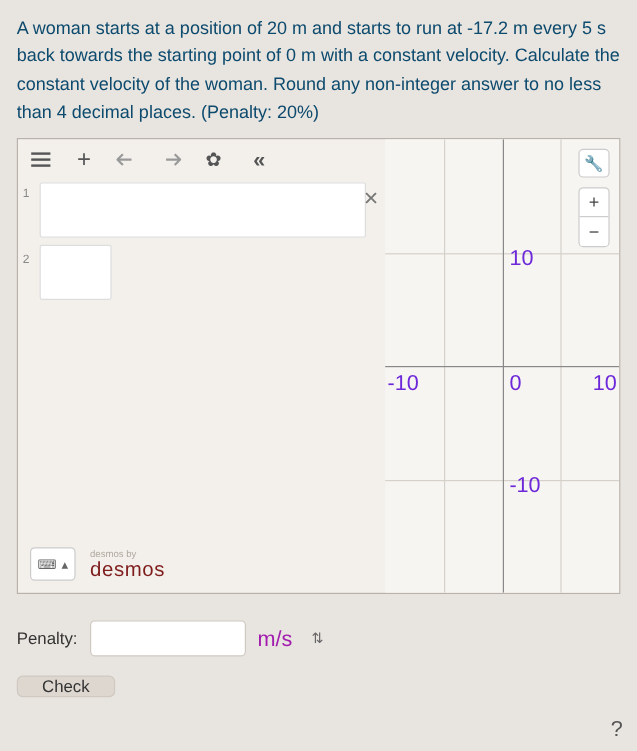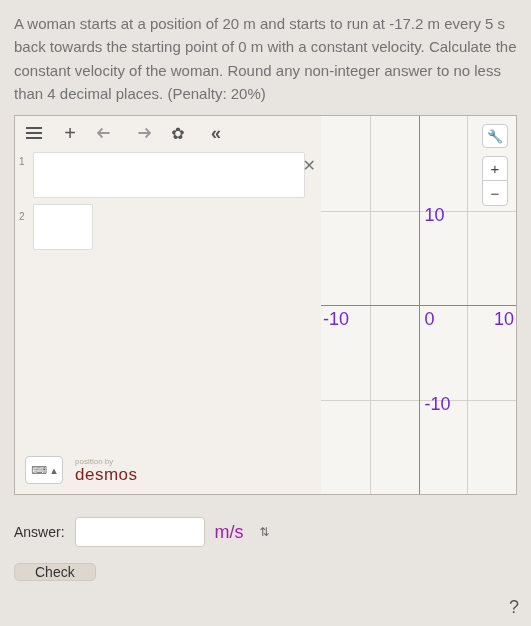--- a/index.html
+++ b/index.html
@@ -9,21 +9,21 @@
     width: 531px;
     height: 626px;
     padding: 12px 14px;
     color: #2a2a2a;
     position: relative;
   }
   .question-text {
     font-size: 15px;
     line-height: 1.55;
     margin-bottom: 10px;
-    color: #737373;
+    color: #0c4a6e;
   }
   .graph-box {
     border: 1px solid #b8b2aa;
     background: #f3f0ec;
     height: 380px;
     position: relative;
     overflow: hidden;
   }
   .toolbar-left {
     position: absolute;
@@ -179,28 +179,28 @@
       <div>−</div>
     </div>
   </div>
 
   <div class="footer-bar">
     <div class="kbd-btn">
       <span class="kbd-dots">⌨</span>
       <span>▴</span>
     </div>
     <div class="desmos-wrap">
-      <span class="powered">position by</span>
+      <span class="powered">desmos by</span>
       <span class="desmos">desmos</span>
     </div>
   </div>
 </div>
 
 <div class="answer-row">
-  <span class="answer-label">Answer:</span>
+  <span class="answer-label">Penalty:</span>
   <input class="answer-input" value="" style="">
   <span class="unit-label">m/s</span>
   <span class="stepper">⇅</span>
 </div>
 
 <div class="check-btn">Check</div>
 
 <div class="help-btn">?</div>
 
 

